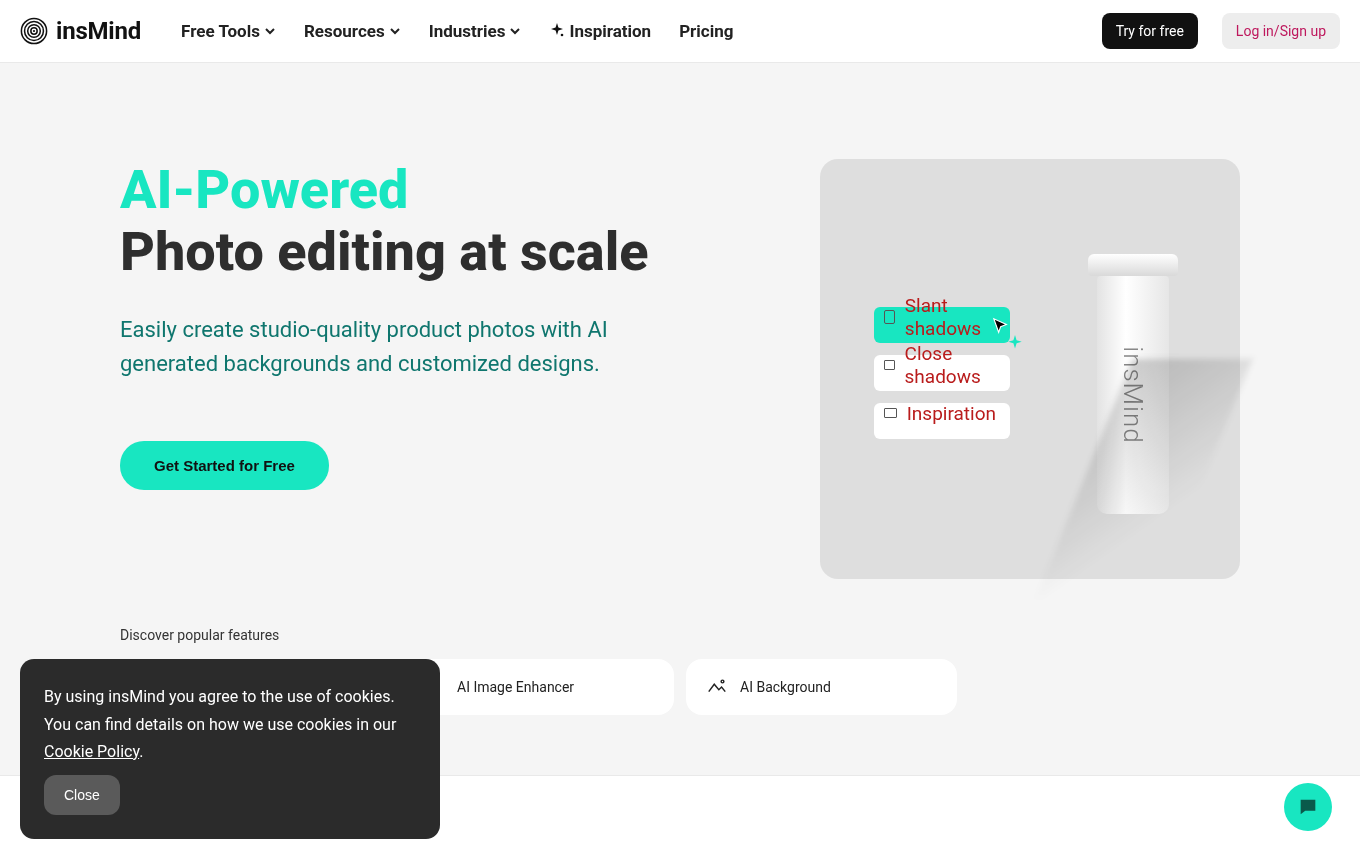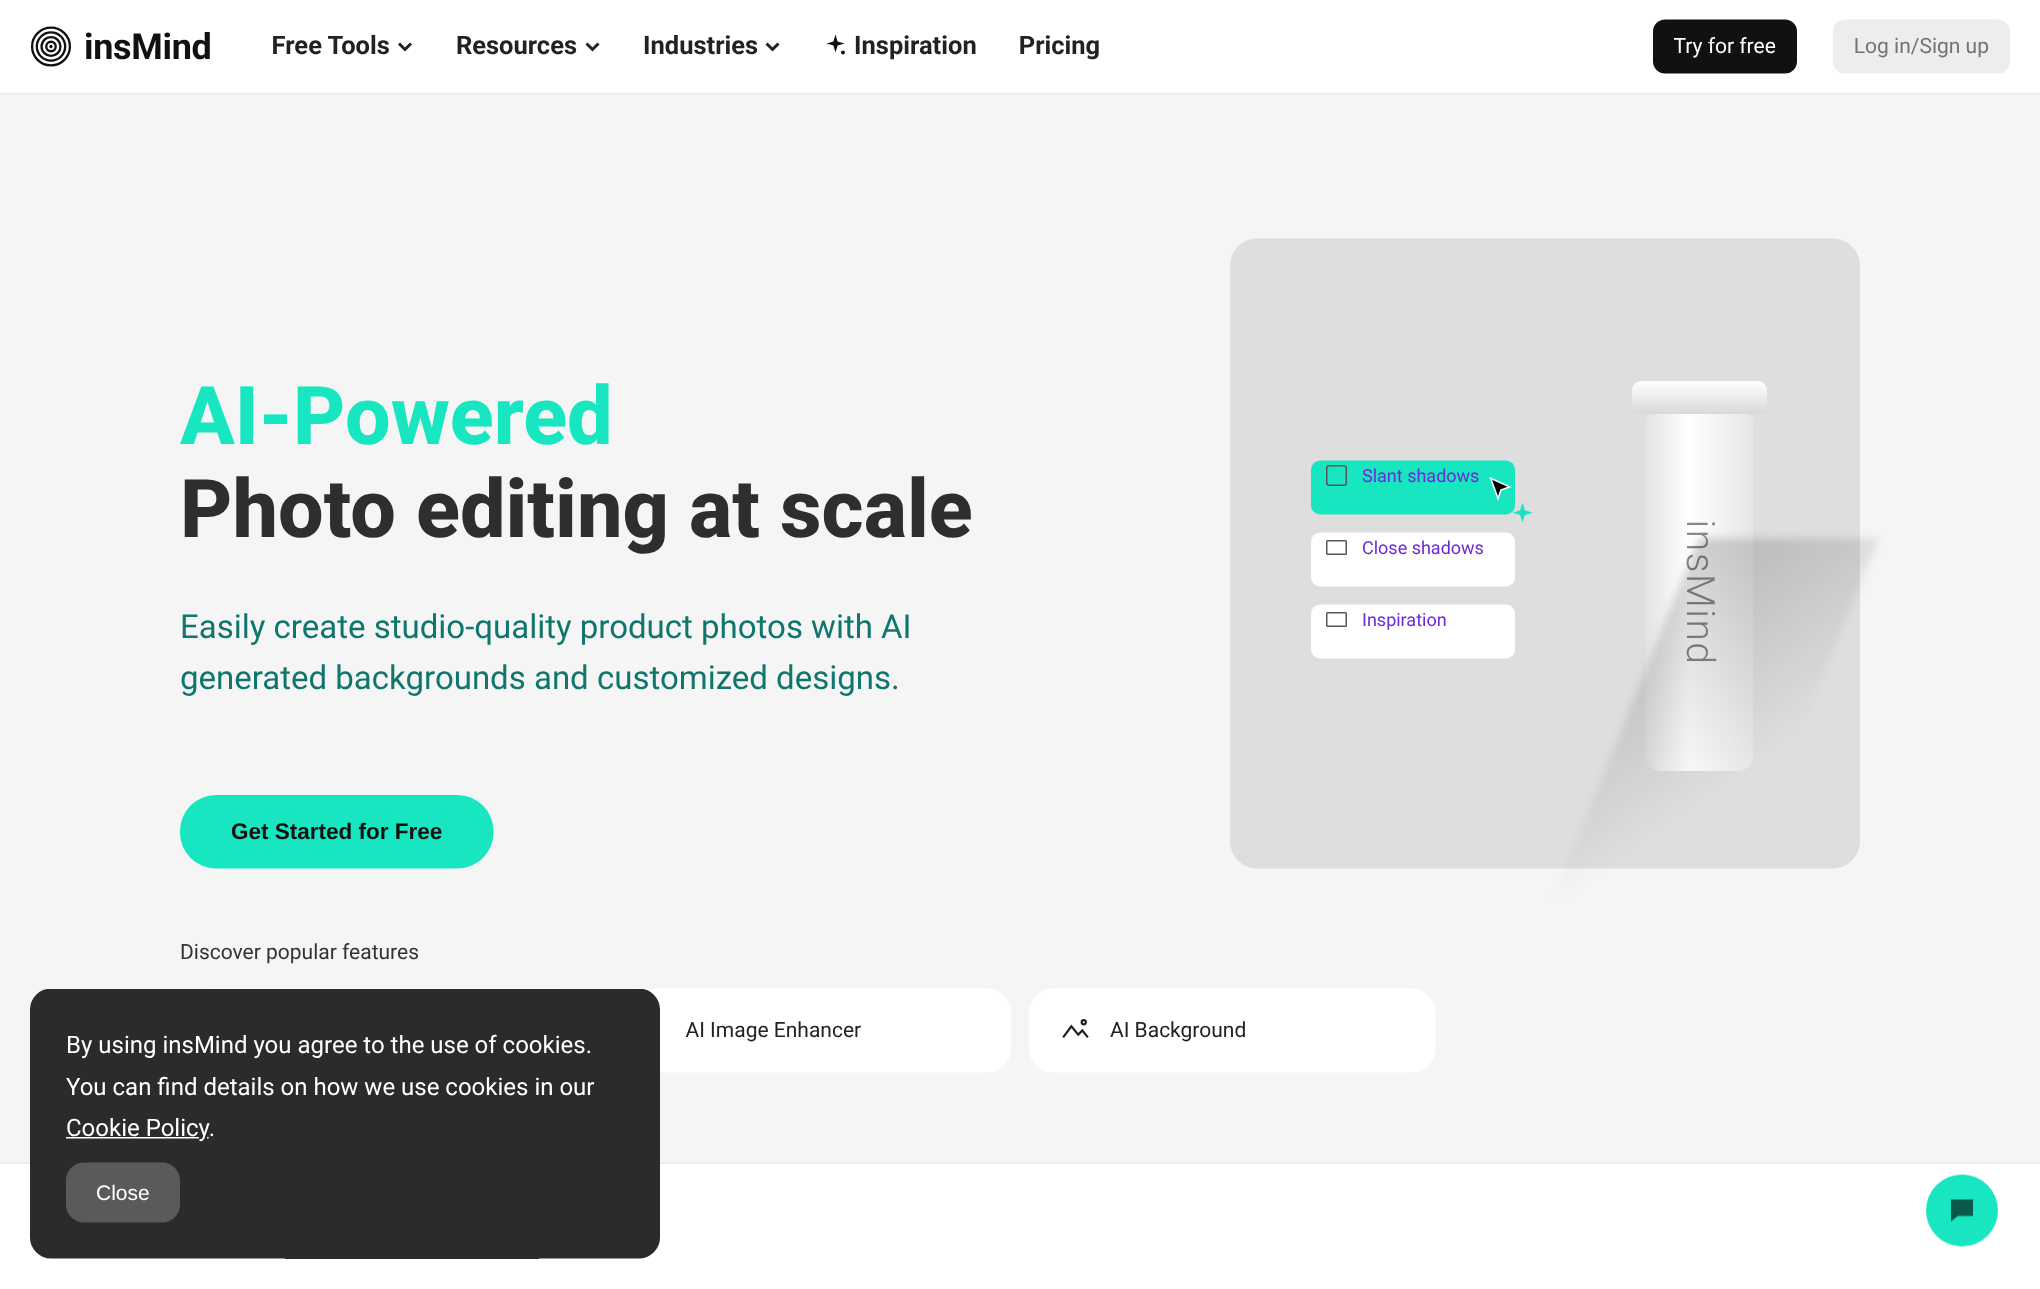--- a/index.html
+++ b/index.html
@@ -10,46 +10,46 @@
 .header{height:63px;width:100%;background:#fff;border-bottom:1px solid #e9e9e9;display:flex;align-items:center;padding:0 20px;position:relative}
 .logo{display:flex;align-items:center;gap:8px;font-weight:700;font-size:24px;color:#111;margin-right:40px;letter-spacing:-0.2px}
 .logo svg{width:28px;height:28px}
 .nav{display:flex;align-items:flex-end;gap:28px;flex:1}
 .nav-item{display:flex;align-items:center;gap:4px;font-size:17px;font-weight:700;cursor:pointer;color:#222}
 .nav-item .chev{width:12px;height:12px}
 .nav-item .sparkle{width:16px;height:16px}
 .header-actions{display:flex;align-items:center;gap:24px}
 .btn{border:none;font:inherit;cursor:pointer;border-radius:8px;padding:10px 14px;font-size:14px}
 .btn-try{background:#111;color:#fff}
-.btn-login{background:#ededed;color:#737373}
+.btn-login{background:#ededed;color:#be185d}
 
 
 .hero-wrap{background:#f5f5f5;padding-bottom:60px;border-bottom:1px solid #e9e9e9}
-.hero{max-width:1120px;margin:0 auto;padding:96px 0 0 0;display:flex;align-items:flex-end;gap:60px}
+.hero{max-width:1120px;margin:0 auto;padding:96px 0 0 0;display:flex;align-items:flex-start;gap:60px}
 .hero-text{flex:1}
 .headline{font-weight:800;line-height:1.15}
 .headline-accent{color:#18e6c1;font-size:54px;display:block}
 .headline-main{color:#2e2e2e;font-size:54px;display:block}
 .subcopy{margin-top:30px;font-size:22px;color:#0f766e;max-width:520px;line-height:1.55}
 .cta-main{display:inline-block;margin-top:60px;background:#18e6c1;color:#111;font-weight:700;font-size:15px;border:none;border-radius:24px;padding:16px 34px;cursor:pointer}
 
 
 .hero-visual{width:420px;height:420px;background:#dedede;border-radius:18px;position:relative;overflow:visible;flex-shrink:0}
 .hero-visual::after{ 
   content:"";position:absolute;right:36px;top:200px;width:120px;height:240px;
   background:linear-gradient(135deg,rgba(0,0,0,0.18),rgba(0,0,0,0) 70%);
   transform:skewX(-22deg);filter:blur(3px)
 }
 .tube{position:absolute;right:60px;top:95px;width:95px;height:260px}
 .tube-cap{position:absolute;top:0;left:50%;transform:translateX(-50%);width:90px;height:22px;background:linear-gradient(#fff,#d9d9d9);border-radius:6px 6px 4px 4px}
 .tube-body{position:absolute;top:22px;left:50%;transform:translateX(-50%);width:72px;height:238px;background:linear-gradient(90deg,#e3e3e3,#fff 40%,#e6e6e6);border-radius:4px 4px 10px 10px;display:flex;align-items:center;justify-content:center}
 .tube-label{transform:rotate(90deg);font-size:26px;font-weight:300;letter-spacing:1px;color:#888}
 
 .chips{position:absolute;left:54px;top:148px;display:flex;flex-direction:column;gap:12px}
-.chip{display:flex;align-items:center;gap:10px;background:#fff;border-radius:6px;height:36px;padding:0 14px 16px 10px;font-size:12px;color:#6d28d9;width:136px}
+.chip{display:flex;align-items:center;gap:10px;background:#fff;border-radius:6px;height:36px;padding:0 14px 16px 10px;font-size:19px;color:#b91c1c;width:136px}
 .chip.active{background:#18e6c1}
 .chip .icon-box{width:14px;height:14px;border:1.5px solid #555;border-radius:2px}
 .chip .icon-box.sm{border-radius:1px;height:10px}
 .cursor{position:absolute;left:172px;top:158px;z-index:5}
 .cursor svg{width:18px;height:18px}
 .sparkle-cursor{position:absolute;left:186px;top:176px}
 .sparkle-cursor svg{width:18px;height:18px}
 
 
 .features-block{max-width:1120px;margin:48px auto 0 auto}

